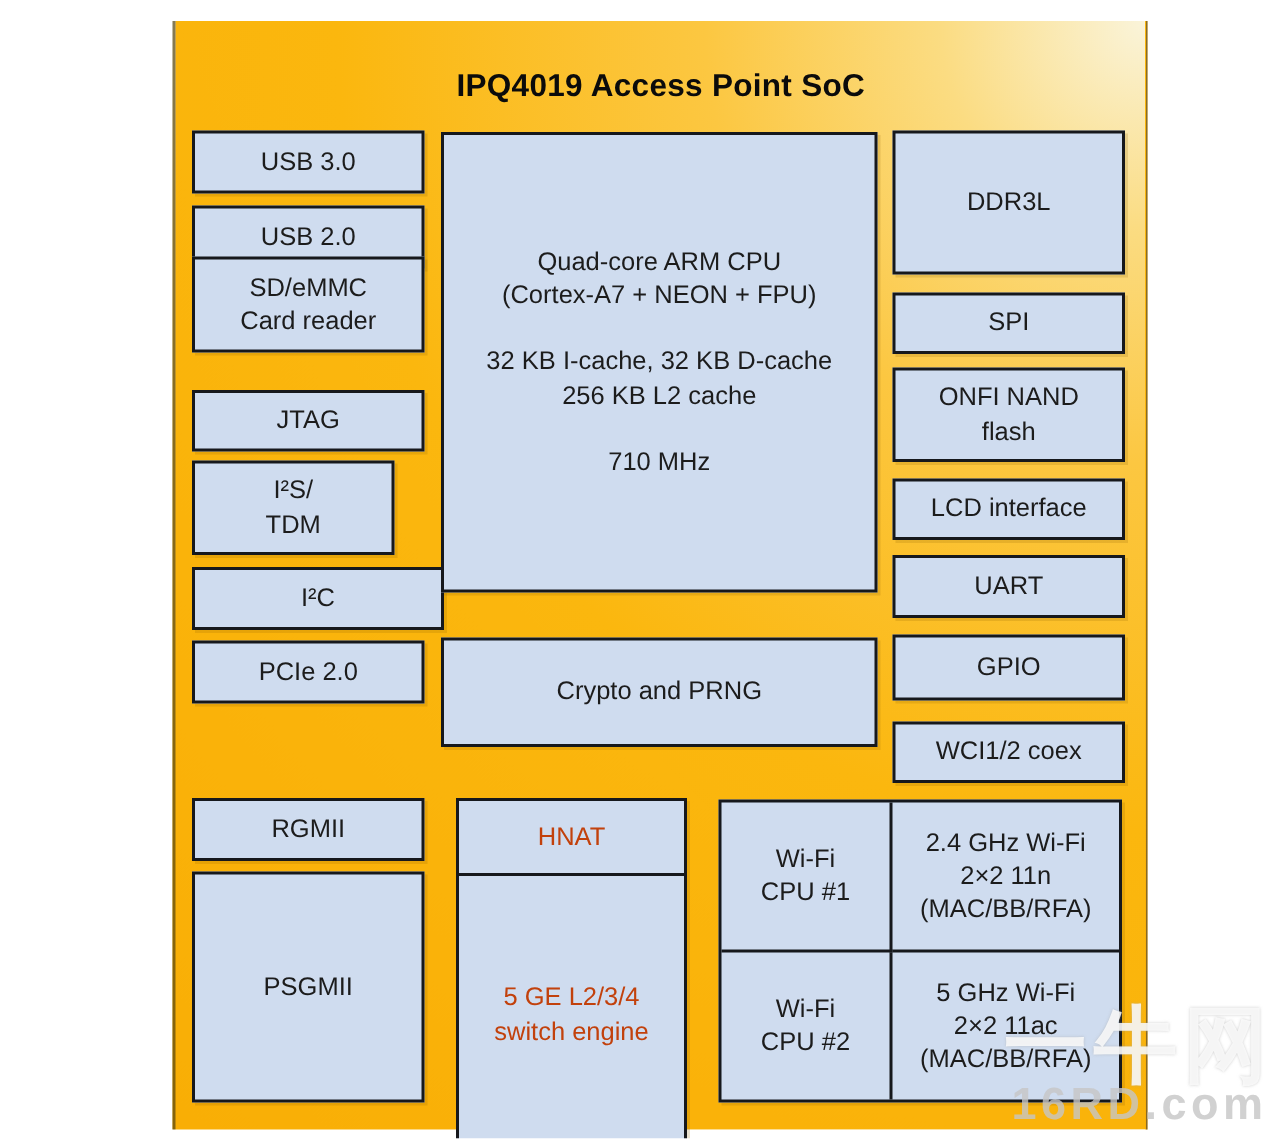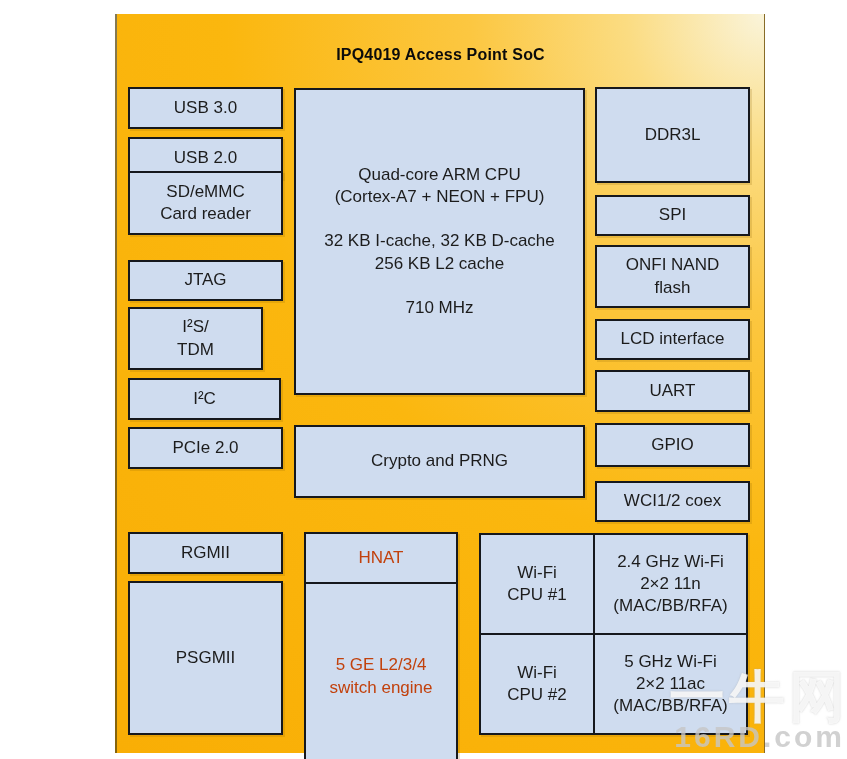--- a/index.html
+++ b/index.html
@@ -16,42 +16,42 @@
     width:647px;height:739px;
     background:radial-gradient(circle 980px at 100% 0%,
       #faf4da 0%, #fbdc82 14%, #fcc741 30%, #fbb70e 55%, #f9ae05 100%);
     border-left:2px solid rgba(72,58,14,0.65);
     border-right:1px solid rgba(60,60,60,0.6);
   }
   .diagram-title{
     position:absolute;
     left:0;top:32px;width:100%;
     text-align:center;
-    font-size:16px;font-weight:bold;color:#0b0b0b;
+    font-size:21px;font-weight:bold;color:#0b0b0b;
     letter-spacing:0.2px;
   }
   .block{
     position:absolute;
     box-sizing:border-box;
     background:#cfdcef;
     border:2px solid #16181c;
     color:#1c1c1c;
     display:flex;align-items:center;justify-content:center;
     text-align:center;
     font-size:17px;line-height:1.3;
     white-space:pre-line;
     box-shadow:2px 2px 0 rgba(140,95,0,0.18);
   }
   
   .b-usb3   {left:11px;  top:73px;  width:155px; height:42px;}
   .b-usb2   {left:11px;  top:123px; width:155px; height:42px;}
   .b-sdemmc {left:11px;  top:157px; width:155px; height:64px;}
   .b-jtag   {left:11px;  top:246px; width:155px; height:41px;}
   .b-i2s    {left:11px;  top:293px; width:135px; height:63px;}
-  .b-i2c    {left:11px;  top:364px; width:153px; height:42px;}
+  .b-i2c    {left:11px;  top:364px; width:168px; height:42px;}
   .b-pcie   {left:11px;  top:413px; width:155px; height:42px;}
   
   .b-cpu    {left:177px; top:74px;  width:291px; height:307px;}
   .b-crypto {left:177px; top:411px; width:291px; height:73px;}
   
   .b-ddr3l  {left:478px; top:73px;  width:155px; height:96px;}
   .b-spi    {left:478px; top:181px; width:155px; height:41px;}
   .b-onfi   {left:478px; top:231px; width:155px; height:63px;}
   .b-lcd    {left:478px; top:305px; width:155px; height:41px;}
   .b-uart   {left:478px; top:356px; width:155px; height:42px;}

